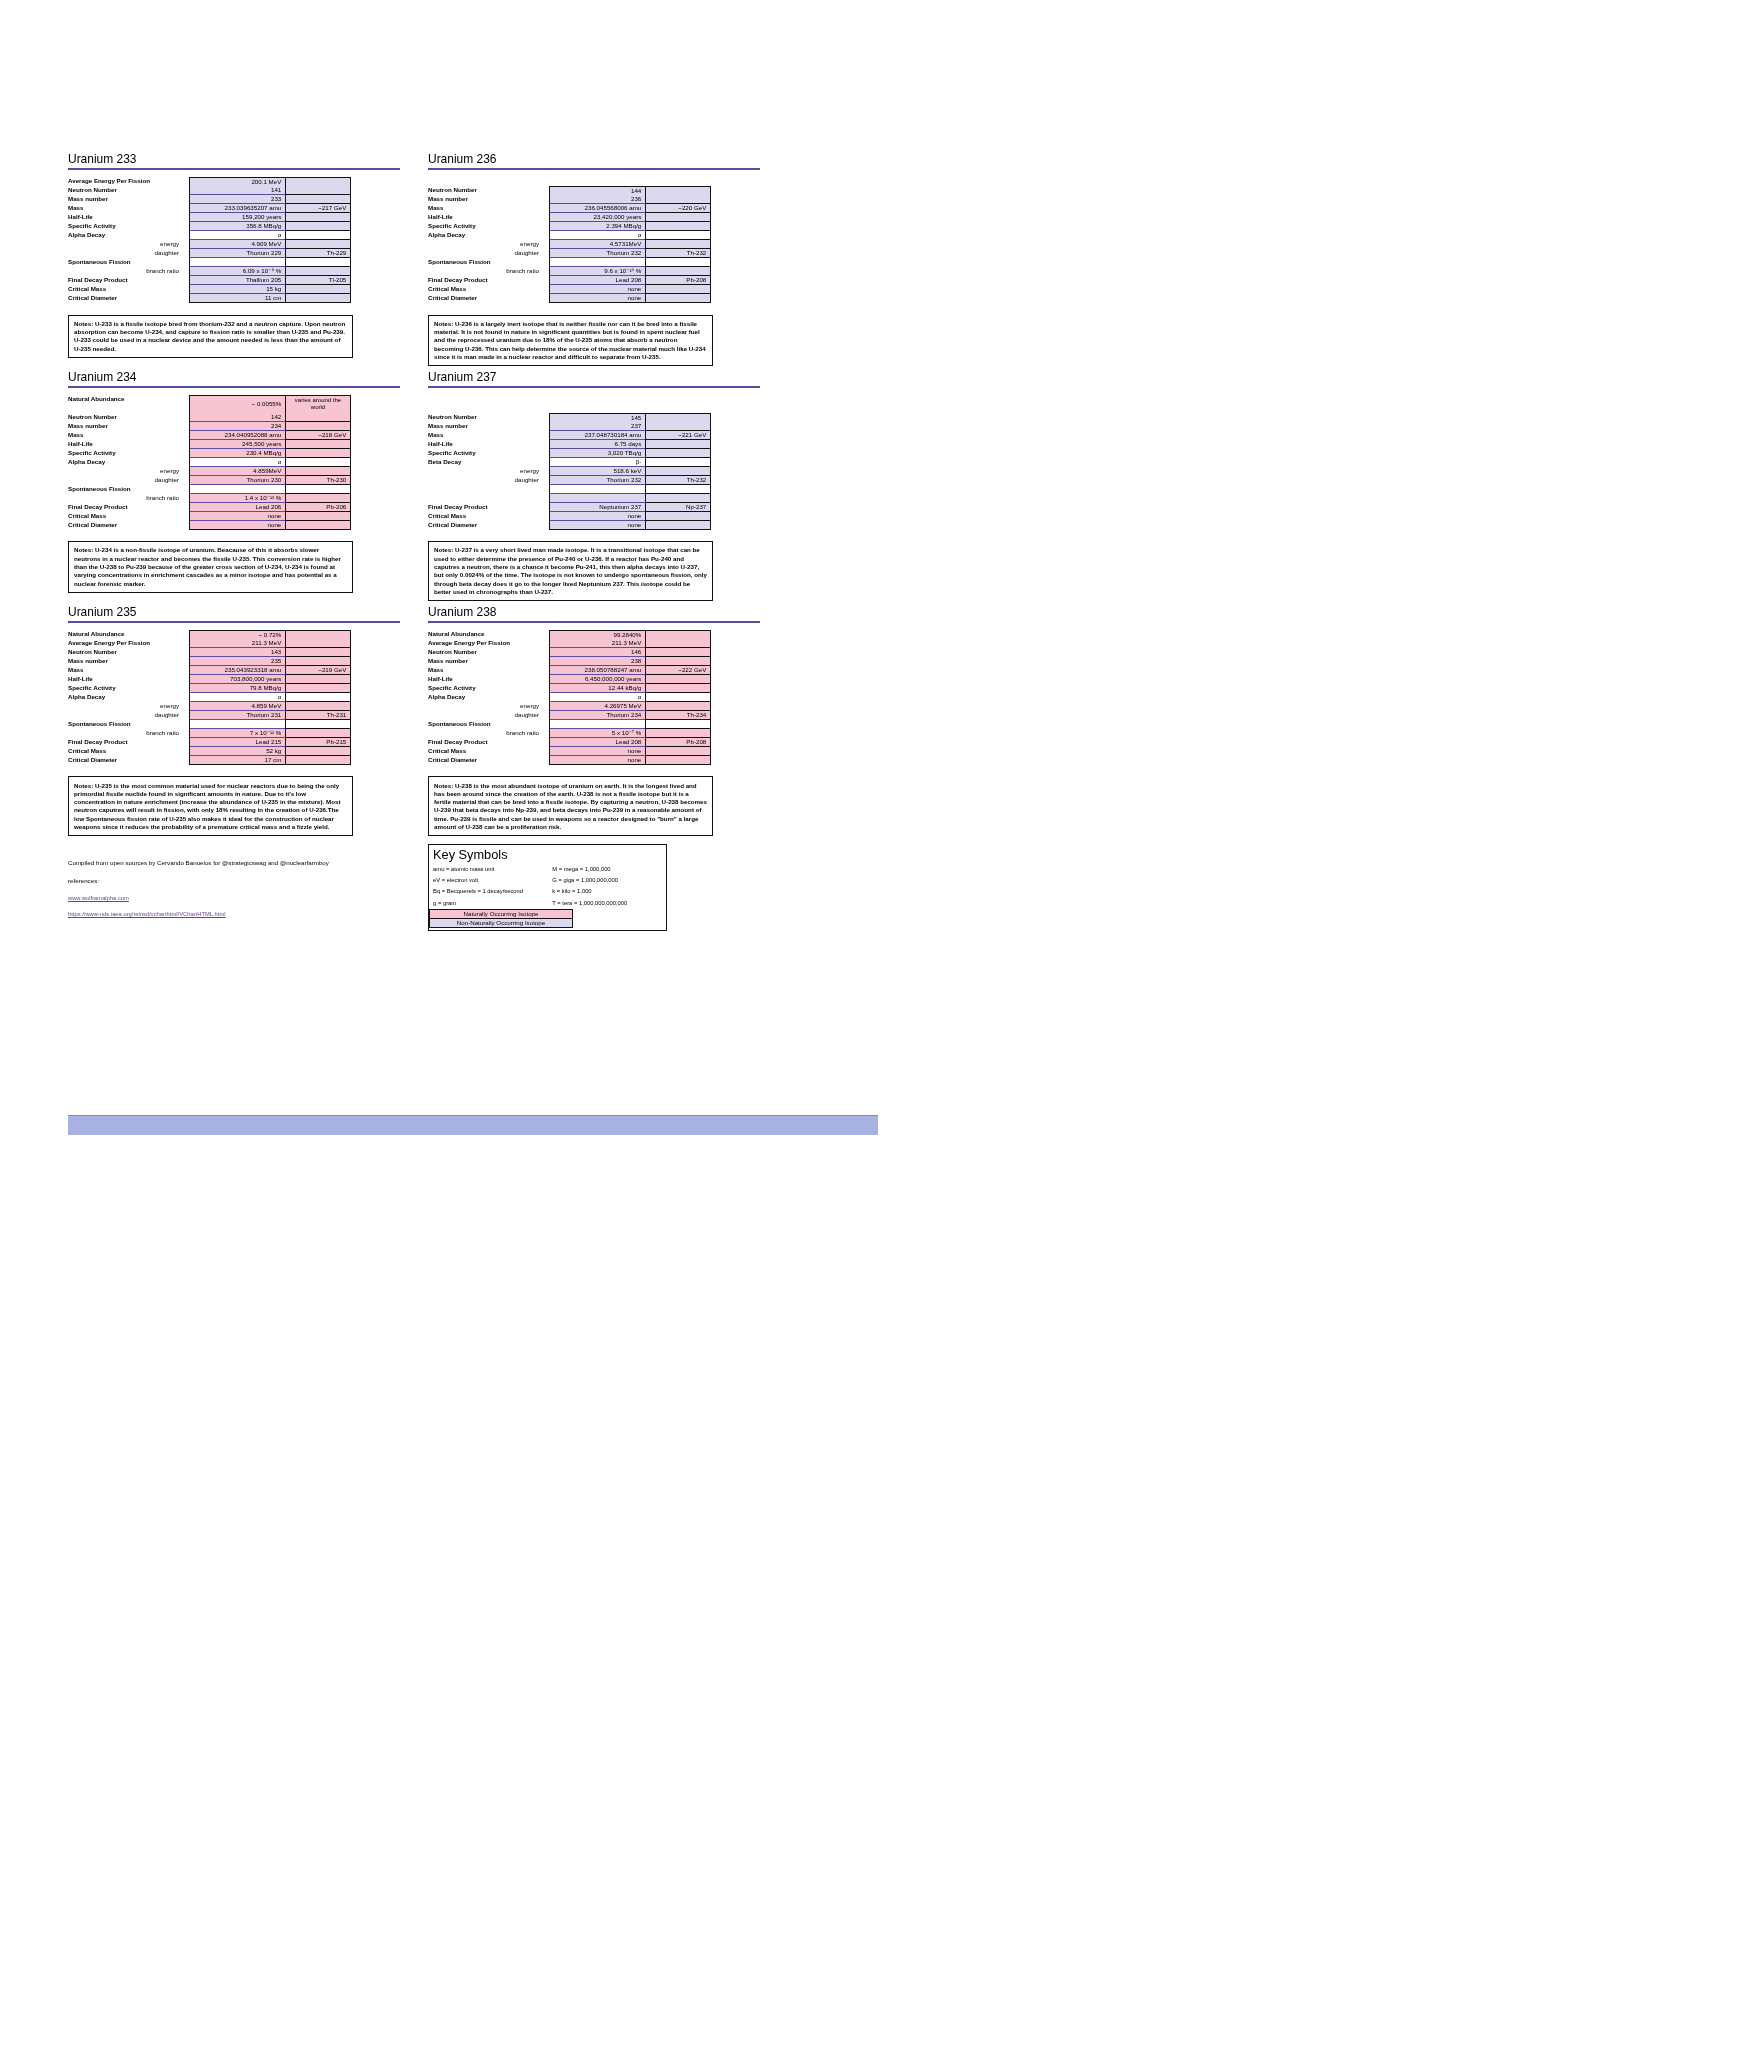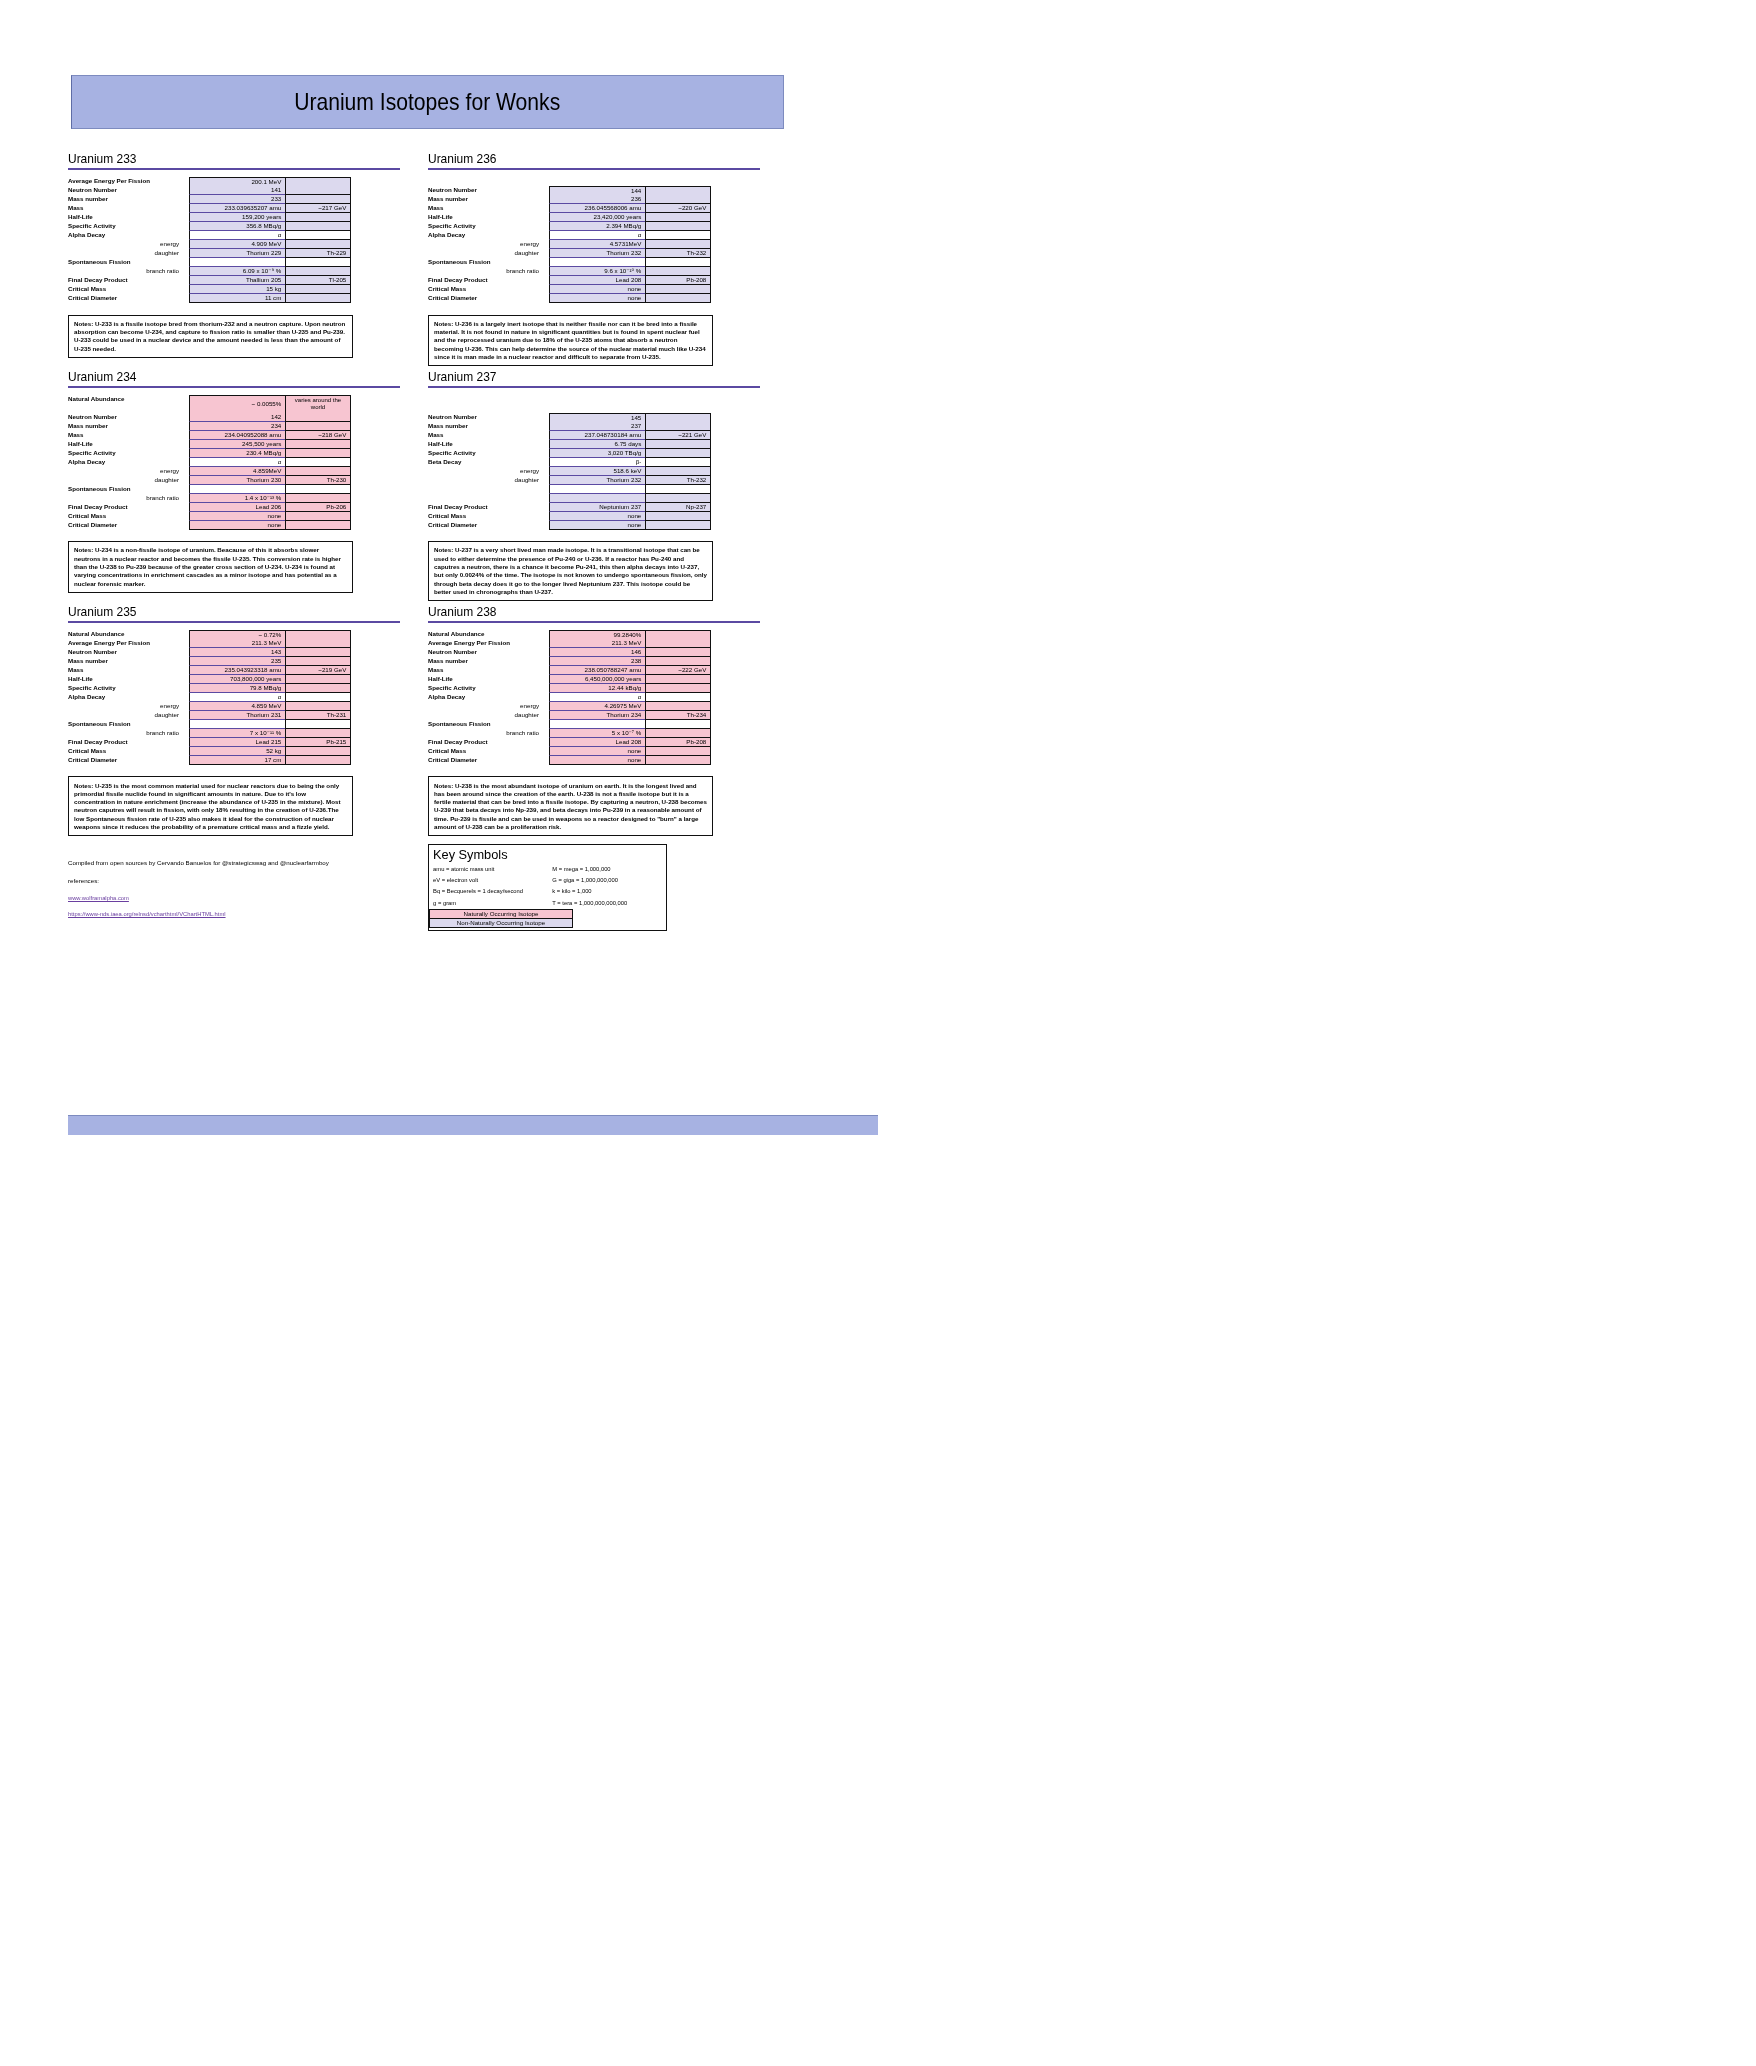--- a/index.html
+++ b/index.html
@@ -65,23 +65,20 @@
 
   
   .bottom-bar { position:absolute; left:68px; right:0; top:1115px; height:20px;
                 background:#a7b2e2; border-top:0.8px solid #7d8bbf; }
 </style>
 </head>
 <body>
 
 <div id="page">
 
-  <header class="banner">
-    <h1>Uranium Isotopes for Wonks</h1>
-  </header>
 
   <main class="content">
     <div id="bands">
         <div class="band b1">
           <section class="section">
             <div class="sec-body">
               <h2 class="section-title">Uranium 233</h2>
               <div class="title-rule"></div>
               <div class="iso-table">
                 <div class="row">

